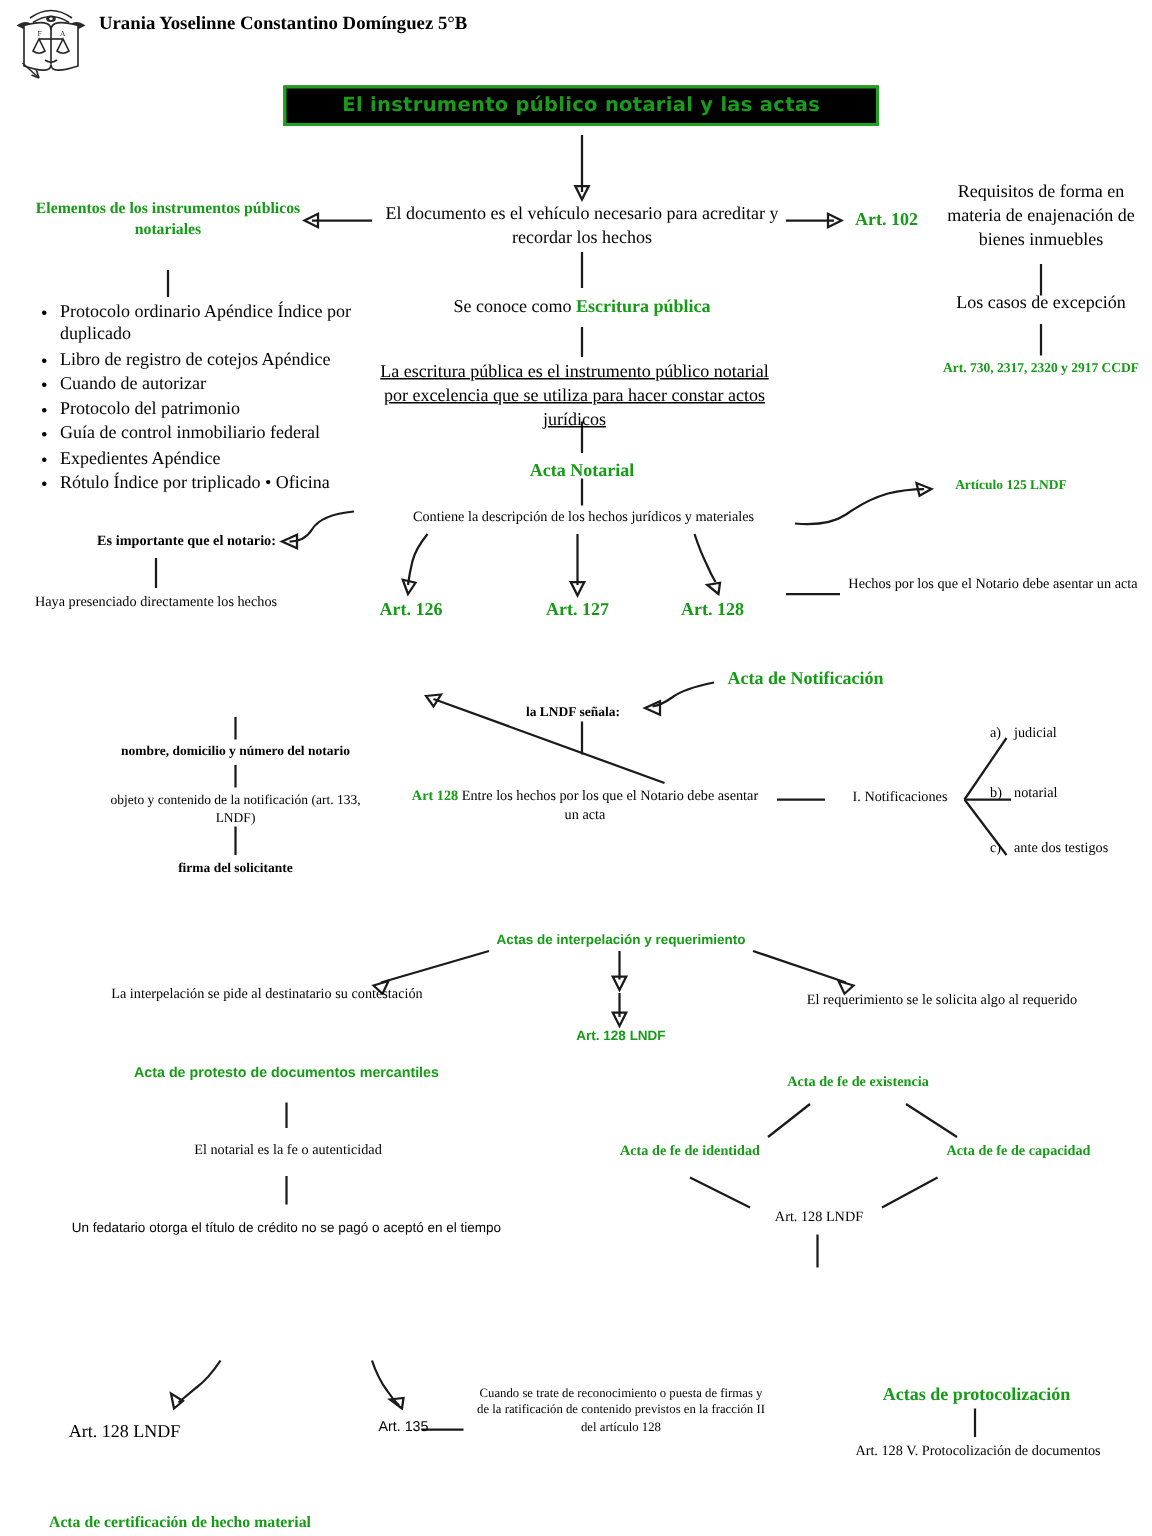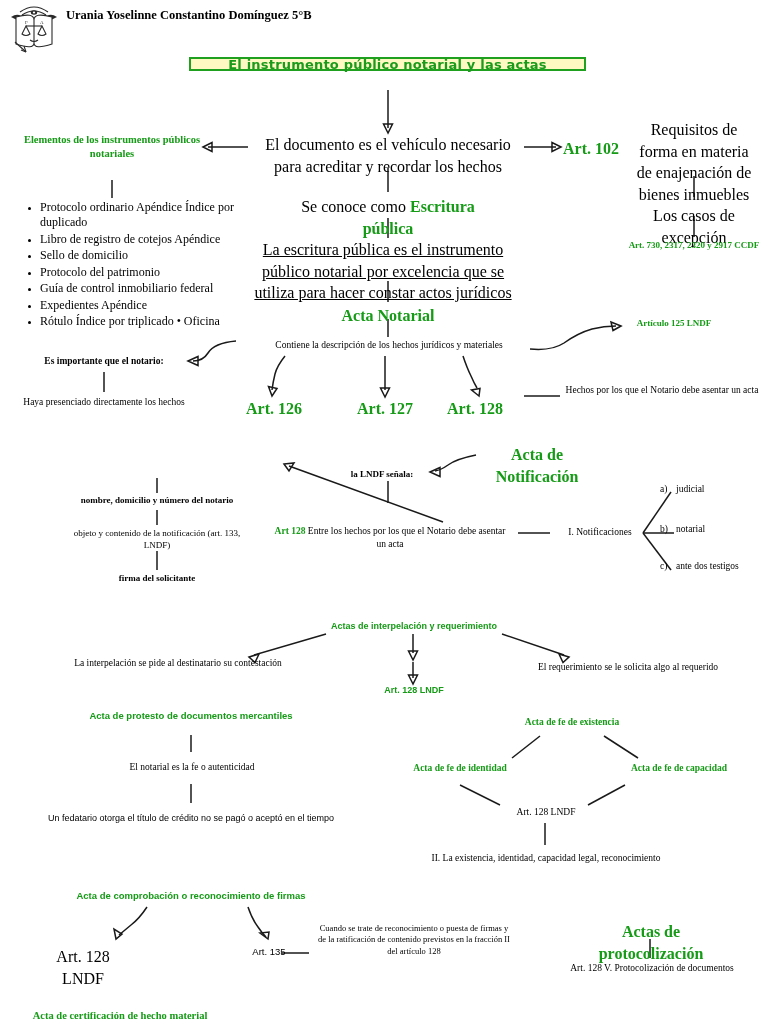--- a/index.html
+++ b/index.html
@@ -9,32 +9,32 @@
     color:#000000;position:relative;overflow:hidden;
   }
   .stage{position:absolute;left:0;top:0;width:768px;height:1024px;}
   .node{position:absolute;text-align:center;line-height:1.35;}
   .serif{font-family:"Liberation Serif", serif;}
   .sans{font-family:"Liberation Sans", sans-serif;}
   .green{color:#159B16;}
   .bold{font-weight:bold;}
   .f9{font-size:9px;}
   .f95{font-size:9.5px;}
-  .f10{font-size:16px;}
+  .f10{font-size:12px;}
   .f105{font-size:10.5px;}
 
   
   #student-name{position:absolute;left:66px;top:8px;font-size:12.5px;font-weight:bold;
                 font-family:"Liberation Serif",serif;white-space:nowrap;}
   #crest{position:absolute;left:6px;top:0px;width:56px;height:54px;}
 
   
-  #title-banner{position:absolute;left:189px;top:57px;width:397px;height:14px;
+  #title-banner{position:absolute;left:189px;top:57px;width:397px;height:27px;
      border:2px solid #1FA01F;box-sizing:border-box;display:flex;align-items:center;
-     justify-content:center;background:#fef9c3;}
+     justify-content:center;background:#000000;}
   #title-banner .t{font-family:"DejaVu Sans",sans-serif;font-weight:bold;font-size:13px;
      color:#1B9B1B;letter-spacing:0.2px;white-space:nowrap;}
   svg.ink{position:absolute;left:0;top:0;width:768px;height:1024px;overflow:visible;
           pointer-events:none;}
   svg.ink path,svg.ink line{fill:none;stroke:#1a1a1a;stroke-width:1.5;}
 
   ul.bullets{margin:0;padding:0 0 0 16px;list-style:disc;text-align:left;}
   ul.bullets li{margin:0 0 1.5px 0;padding:0;font-size:12px;line-height:1.25;}
   ul.bullets li::marker{font-size:9px;}
 
@@ -158,31 +158,31 @@
 
     <line x1="650" y1="939" x2="650" y2="958"></line>
   </svg>
 
   <div class="node serif f10" style="left:255px;top:134px;width:266px;">El documento es el vehículo necesario para acreditar y recordar los hechos</div>
 
   <div class="node serif f10 bold green" style="left:560px;top:138px;width:62px;">Art. 102</div>
 
   <div class="node serif f10" style="left:630px;top:119px;width:128px;">Requisitos de forma en materia de enajenación de bienes inmuebles</div>
 
-  <div class="node serif f10" style="left:624px;top:205px;width:140px;">Los casos de excepción</div>
+  <div class="node serif f10" style="left:624px;top:193px;width:140px;">Los casos de excepción</div>
 
   <div class="node serif f9 bold green" style="left:612px;top:239px;width:164px;">Art. 730, 2317, 2320 y 2917 CCDF</div>
 
   <div class="node serif f105 bold green" style="left:22px;top:133px;width:180px;">Elementos de los instrumentos públicos notariales</div>
 
   <div class="node" style="left:24px;top:200px;width:220px;text-align:left;">
     <ul class="bullets serif">
       <li>Protocolo ordinario Apéndice Índice por duplicado</li>
       <li>Libro de registro de cotejos Apéndice</li>
-      <li>Sello de domicilio</li>
+      <li>Cuando de autorizar</li>
       <li>Protocolo del patrimonio</li>
       <li>Guía de control inmobiliario federal</li>
       <li>Expedientes Apéndice</li>
       <li>Rótulo Índice por triplicado • Oficina</li>
     </ul>
   </div>
 
   <div class="node serif f10" style="left:288px;top:196px;width:200px;">
     <span>Se conoce como </span><span class="bold green">Escritura pública</span>
   </div>
@@ -194,21 +194,21 @@
   <div class="node serif f95" style="left:246px;top:339px;width:286px;">Contiene la descripción de los hechos jurídicos y materiales</div>
 
   <div class="node serif f9 bold green" style="left:614px;top:317px;width:120px;">Artículo 125 LNDF</div>
 
   <div class="node serif f10 bold green" style="left:243px;top:398px;width:62px;">Art. 126</div>
   <div class="node serif f10 bold green" style="left:354px;top:398px;width:62px;">Art. 127</div>
   <div class="node serif f10 bold green" style="left:444px;top:398px;width:62px;">Art. 128</div>
 
   <div class="node serif f95" style="left:562px;top:384px;width:200px;">Hechos por los que el Notario debe asentar un acta</div>
 
-  <div class="node serif f95 bold" style="left:24px;top:355px;width:160px;">Es importante que el notario:</div>
+  <div class="node serif f95 bold" style="left:24px;top:355px;width:160px;text-align:right;">Es importante que el notario:</div>
   <div class="node serif f95" style="left:6px;top:396px;width:196px;">Haya presenciado directamente los hechos</div>
 
   <div class="node serif f9 bold" style="left:58px;top:494px;width:198px;">nombre, domicilio y número del notario</div>
   <div class="node serif f9" style="left:64px;top:527px;width:186px;">objeto y contenido de la notificación (art. 133, LNDF)</div>
   <div class="node serif f9 bold" style="left:98px;top:572px;width:118px;">firma del solicitante</div>
 
   <div class="node serif f10 bold green" style="left:472px;top:444px;width:130px;">Acta  de Notificación</div>
   <div class="node serif f9 bold" style="left:336px;top:468px;width:92px;">la LNDF señala:</div>
 
   <div class="node serif f95" style="left:274px;top:525px;width:232px;">
@@ -233,23 +233,21 @@
   <div class="node serif f95" style="left:502px;top:661px;width:252px;">El requerimiento se le solicita algo al requerido</div>
 
   <div class="node sans f95 bold green" style="left:66px;top:710px;width:250px;">Acta de protesto de documentos mercantiles</div>
   <div class="node serif f95" style="left:88px;top:761px;width:208px;">El notarial es la fe o autenticidad</div>
   <div class="node sans f9" style="left:40px;top:812px;width:302px;">Un fedatario otorga el título de crédito no se pagó o aceptó en el tiempo</div>
 
   <div class="node serif f95 bold green" style="left:496px;top:716px;width:152px;">Acta de fe de existencia</div>
   <div class="node serif f95 bold green" style="left:386px;top:762px;width:148px;">Acta de fe de identidad</div>
   <div class="node serif f95 bold green" style="left:600px;top:762px;width:158px;">Acta de fe de capacidad</div>
   <div class="node serif f95" style="left:490px;top:806px;width:112px;">Art. 128 LNDF</div>
-  <div class="node serif f95" style="left:390px;top:852px;width:312px;">II. La existencia, identidad, capacidad legal, reconocimiento</div>
-
-  <div class="node sans f95 bold green" style="left:62px;top:890px;width:258px;">Acta de comprobación o reconocimiento de firmas</div>
+
   <div class="node serif f10" style="left:34px;top:946px;width:98px;">Art. 128 LNDF</div>
   <div class="node sans f95" style="left:240px;top:946px;width:58px;">Art. 135</div>
   <div class="node serif f85" style="left:318px;top:923px;width:192px;font-size:8.5px;">Cuando se trate de reconocimiento o puesta de firmas y de la ratificación de contenido previstos en la fracción II del artículo 128</div>
 
   <div class="node serif f10 bold green" style="left:570px;top:921px;width:162px;">Actas de protocolización</div>
   <div class="node serif f95" style="left:568px;top:962px;width:168px;">Art. 128 V. Protocolización de documentos</div>
 
   <div class="node serif f105 bold green" style="left:12px;top:1009px;width:216px;">Acta de certificación de hecho material</div>
 
 </div>

